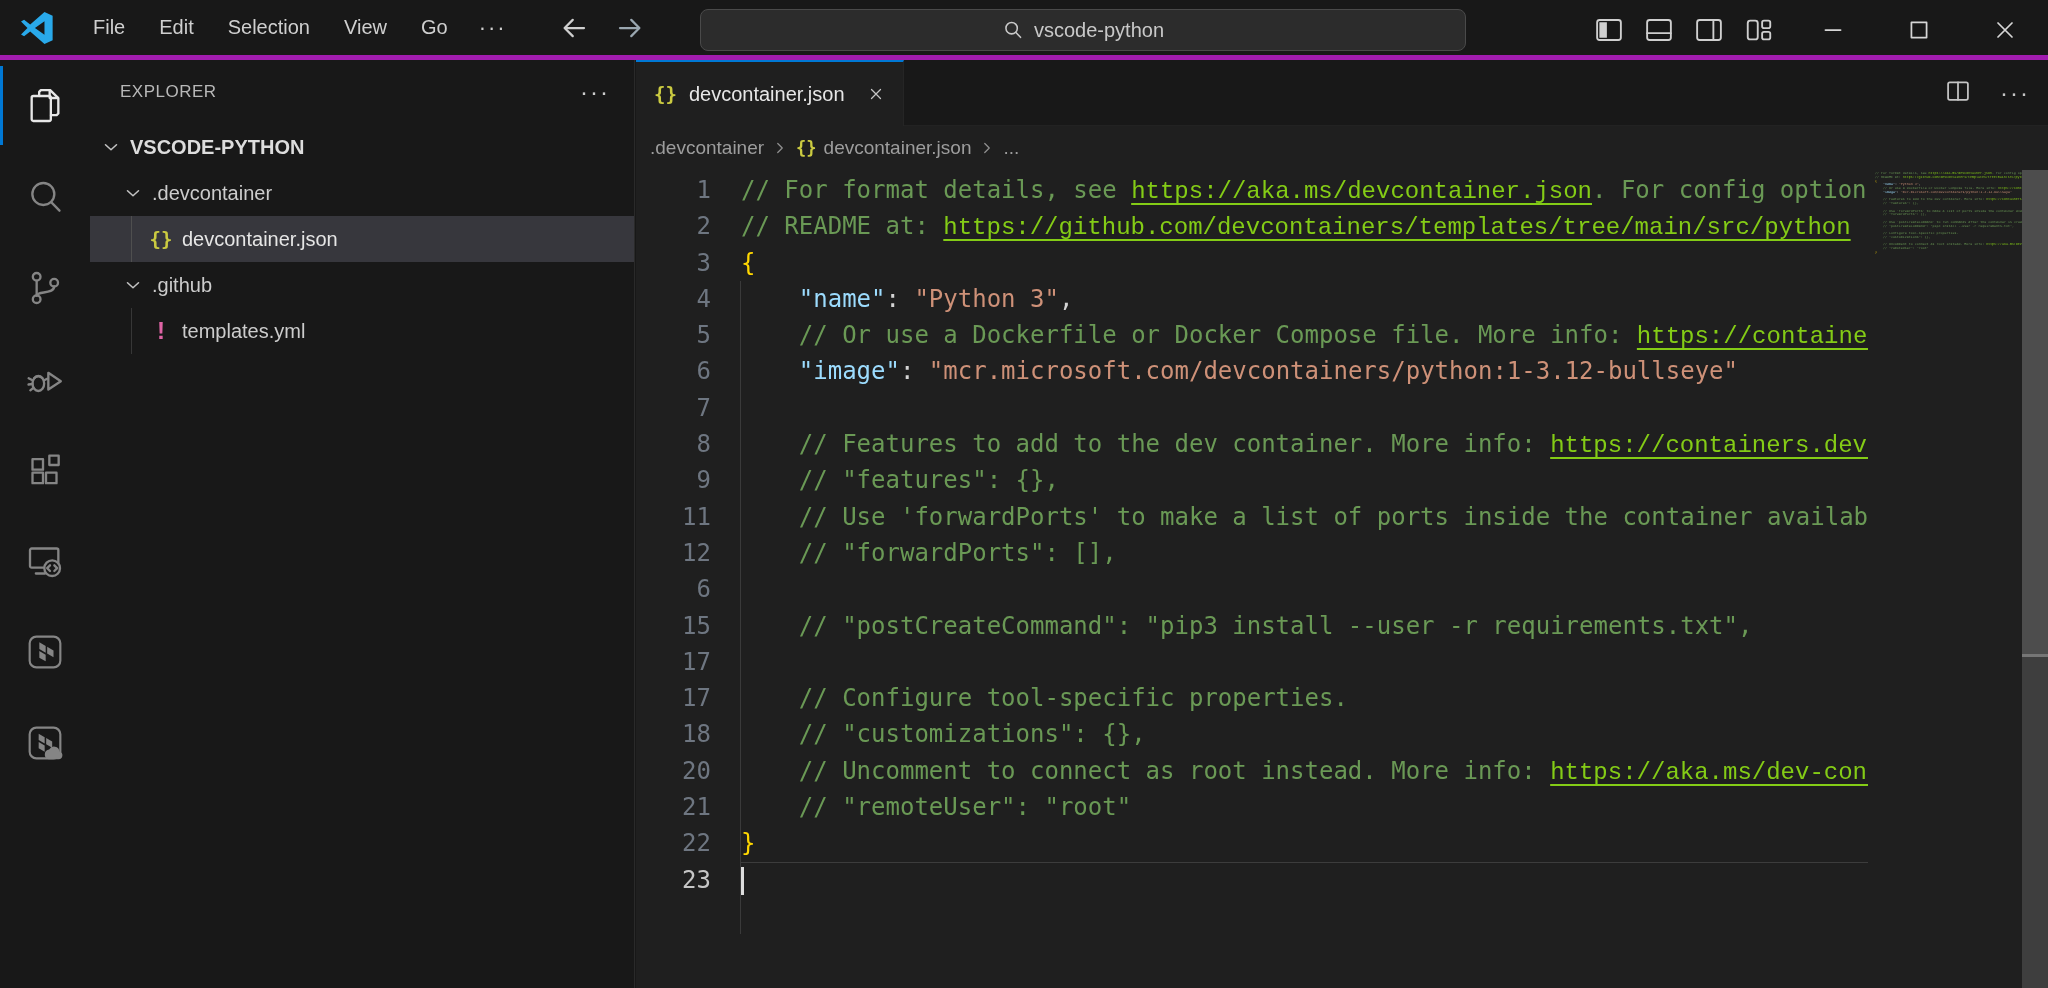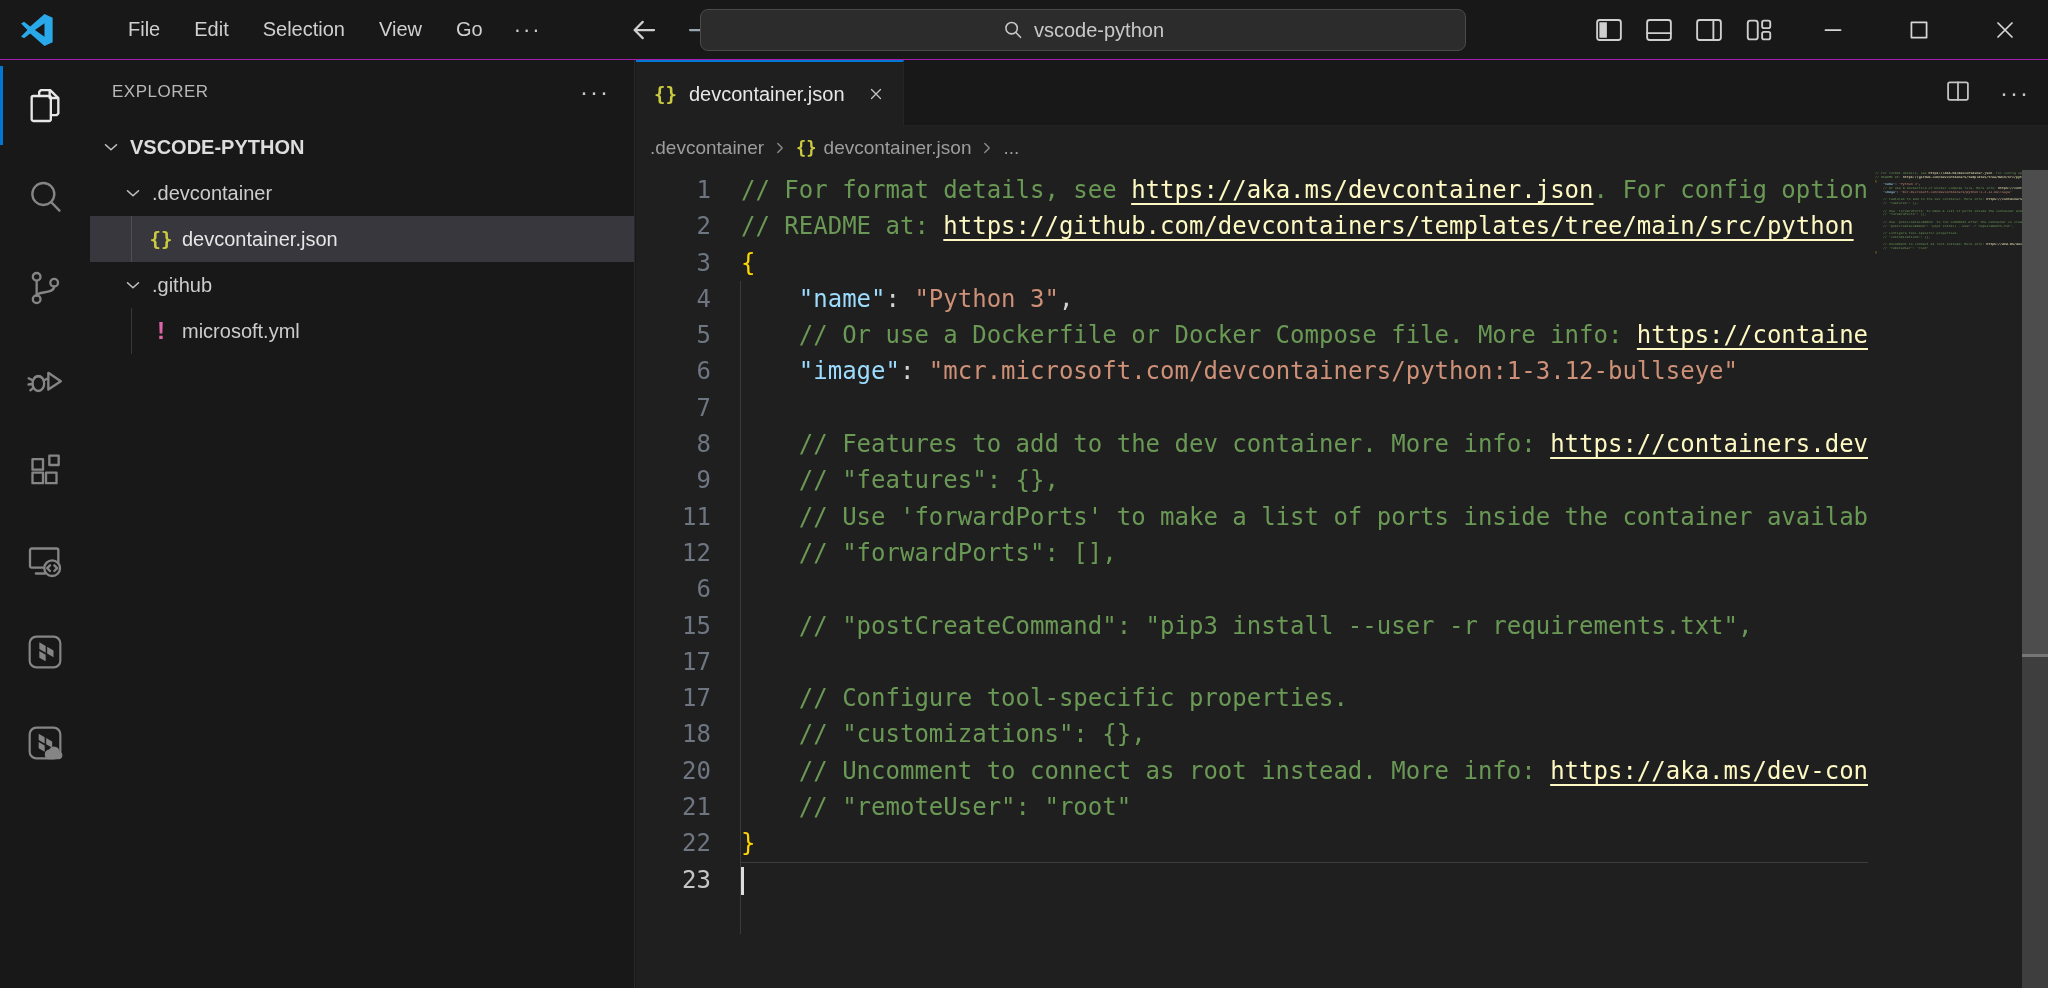--- a/index.html
+++ b/index.html
@@ -2,21 +2,21 @@
 <html><head>
 <meta charset="utf-8">
 <style>
   * { box-sizing: border-box; margin: 0; padding: 0; }
   html,body { width:2048px; height:988px; overflow:hidden; background:#181818;
     font-family:"Liberation Sans", sans-serif; }
   #window { position:relative; width:2048px; height:988px; background:#181818; }
 
   
   #titlebar { position:absolute; left:0; top:0; width:2048px; height:60px;
-    background:#181818; border-bottom:1px solid #a21caf; display:flex; align-items:center;gap:35px; }
+    background:#181818; border-bottom:5px solid #a21caf; display:flex; align-items:center; }
   #logo { margin-left:20px; width:34px; height:34px; flex:0 0 auto; }
   #menus { display:flex; align-items:center; margin-left:22px; }
   .menu-item { padding:6px 17px; font-size:20px; color:#cfcfcf; border-radius:8px; cursor:default; }
   .menu-more { padding:6px 14px; font-size:22px; color:#cfcfcf; letter-spacing:2px; }
   #nav-arrows { display:flex; align-items:center; gap:26px; margin-left:38px; }
   .nav-arrow svg { display:block; }
   #command-center { position:absolute; left:700px; top:9px; width:766px; height:42px;
     background:#2c2c2c; border:1px solid #4a4a4a; border-radius:8px;
     display:flex; align-items:center; justify-content:center; gap:10px;
     color:#c9c9c9; font-size:20px; }
@@ -28,21 +28,21 @@
   
   #activitybar { position:absolute; left:0; top:60px; width:90px; height:928px; background:#181818; }
   .ab-item { position:relative; width:90px; height:91px; display:flex; align-items:center; justify-content:center; color:#858585; }
   .ab-item.active { color:#e7e7e7; }
   .ab-item.active::before { content:""; position:absolute; left:0; top:6px; bottom:6px; width:3px; background:#0078d4; }
 
   
   #sidebar { position:absolute; left:90px; top:60px; width:545px; height:928px;
     background:#181818; border-right:1px solid #2a2a2a; }
   #sb-header { height:64px; display:flex; align-items:center; padding:0 24px 0 22px; }
-  #sb-title { font-size:17px; color:#b8b8b8; letter-spacing:0.5px; }
+  #sb-title { font-size:17px; color:#b8b8b8; letter-spacing:0.5px;margin-left:8px; }
   #sb-more { margin-left:auto; color:#cccccc; font-size:24px; letter-spacing:2px; line-height:10px; }
   .tree { position:relative; }
   .trow { height:46px; display:flex; align-items:center; font-size:20px; color:#cccccc; white-space:nowrap; }
   .trow.sel { background:#37373d; color:#e6e6e6; }
   .trow .chev { display:flex; width:26px; justify-content:center; color:#c2c2c2; flex:0 0 auto; }
   .trow.root .chev { margin-left:8px; }
   .trow.folder .chev { margin-left:30px; }
   .trow .label { margin-left:6px; }
   .trow.root .label { font-weight:bold; color:#dddddd; font-size:20px; }
   .ficon { width:30px; text-align:center; flex:0 0 auto; }
@@ -67,21 +67,21 @@
   
   #code-wrap { position:relative; width:1412px; height:818px; background:#1f1f1f; overflow:hidden; }
   #code-lines { position:absolute; left:0; top:2px; width:1232px; overflow:hidden;
     font-family:"DejaVu Sans Mono", monospace; font-size:24px; }
   .line { height:36.3px; line-height:36.3px; white-space:pre; position:relative; }
   .ln { display:inline-block; width:75px; text-align:right; padding-right:0; color:#6e7681; }
   .lc { display:inline; }
   .line .ln { margin-right:30px; }
   .line.cur .ln { color:#c6c6c6; }
   .line.cur::before { content:""; position:absolute; left:105px; right:-180px; top:0; border-top:1px solid #3c3c3c; }
-  .tk-c { color:#6a9955; } .tk-l { color:#fef9c3; text-decoration:underline; text-underline-offset:5px; }
+  .tk-c { color:#6a9955; } .tk-l { color:#84cc16; text-decoration:underline; text-underline-offset:5px;font-family:Liberation Mono, monospace; }
   .tk-p { color:#9cdcfe; } .tk-s { color:#ce9178; } .tk-b { color:#ffd700; } .tk-w { color:#d4d4d4; }
   #indent-guide { position:absolute; left:104px; top:111px; width:1px; height:653px; background:#3a3a3a; }
   .cursor { display:inline-block; width:2.5px; height:28px; background:#dddddd; vertical-align:middle; }
 
   
   #minimap { position:absolute; right:26px; top:2px; width:155px; height:812px; overflow:hidden; }
   #minimap-content { padding-left:8px; font-family:"DejaVu Sans Mono", monospace; font-size:3.3px; opacity:0.95; }
   .mline { height:3.75px; line-height:3.75px; white-space:pre; overflow:hidden; }
   #scrollbar { position:absolute; right:0; top:0; width:26px; height:818px; background:#3e3e3e; }
   #scroll-slider { position:absolute; left:0; top:0; width:26px; height:487px; background:#4d4d4d; border-bottom:3px solid #767676; }
@@ -272,21 +272,21 @@
       <div class="trow folder">
         <span class="chev">
             <svg width="22" height="22" viewBox="0 0 24 24" fill="none" stroke="currentColor" stroke-width="1.7">
               <path d="m6 9.5 6 5.5 6-5.5"></path>
             </svg>
           </span>
         <span class="label">.github</span>
       </div>
       <div class="trow file">
         <span class="ficon dep-glyph">!</span>
-        <span class="label">microsoft.yml</span>
+        <span class="label">templates.yml</span>
       </div>
       <div class="tguide" style="top:92px; height:46px;"></div>
       <div class="tguide" style="top:184px; height:46px; background:#373737;"></div>
     </div>
   </div>
 
   <div id="editorgroup">
     <div id="tabbar">
       <div id="tab-active">
         <span class="json-glyph">{}</span>

